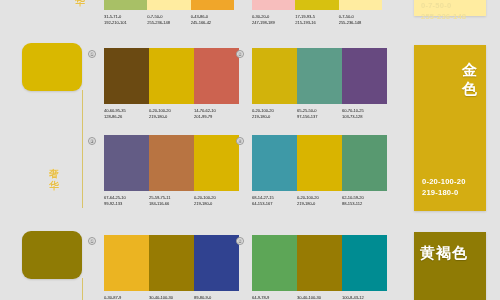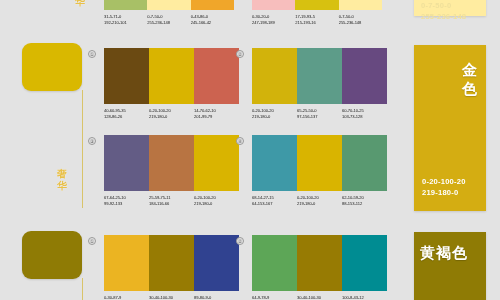--- a/index.html
+++ b/index.html
@@ -96,21 +96,21 @@
   }
 </style>
 </head>
 <body>
 
 <div id="page">
 
   <div class="vlabel" style="left:72px; top:-16px;">
     <span>豪华</span>
   </div>
-  <div class="vlabel" style="left:54px; top:168px;font-family:Liberation Serif, serif;">
+  <div class="vlabel" style="left:46px; top:168px;font-family:Liberation Serif, serif;">
     <span>奢华</span>
   </div>
 
   <div class="keyline" style="left:82px; top:90px; height:118px;"></div>
   <div class="keyline" style="left:82px; top:278px; height:22px;"></div>
 
   <div class="keyswatch" style="left:22px; top:43px; background:#d9b800;"></div>
   <div class="keyswatch" style="left:22px; top:231px; background:#8f7b05;"></div>
 
   <div class="group toprow">

